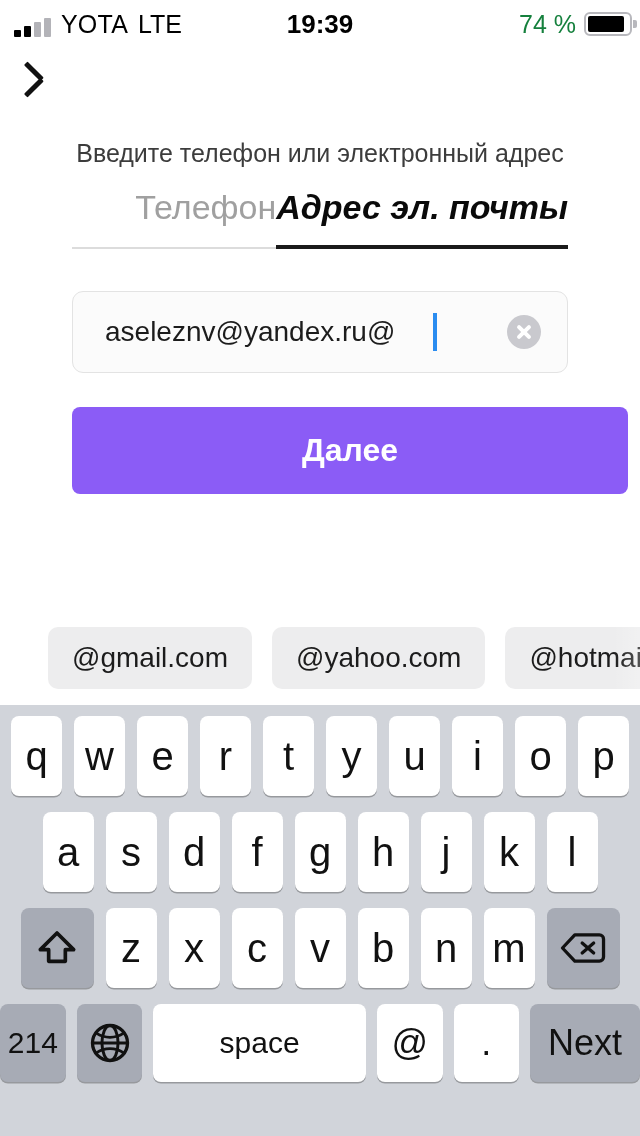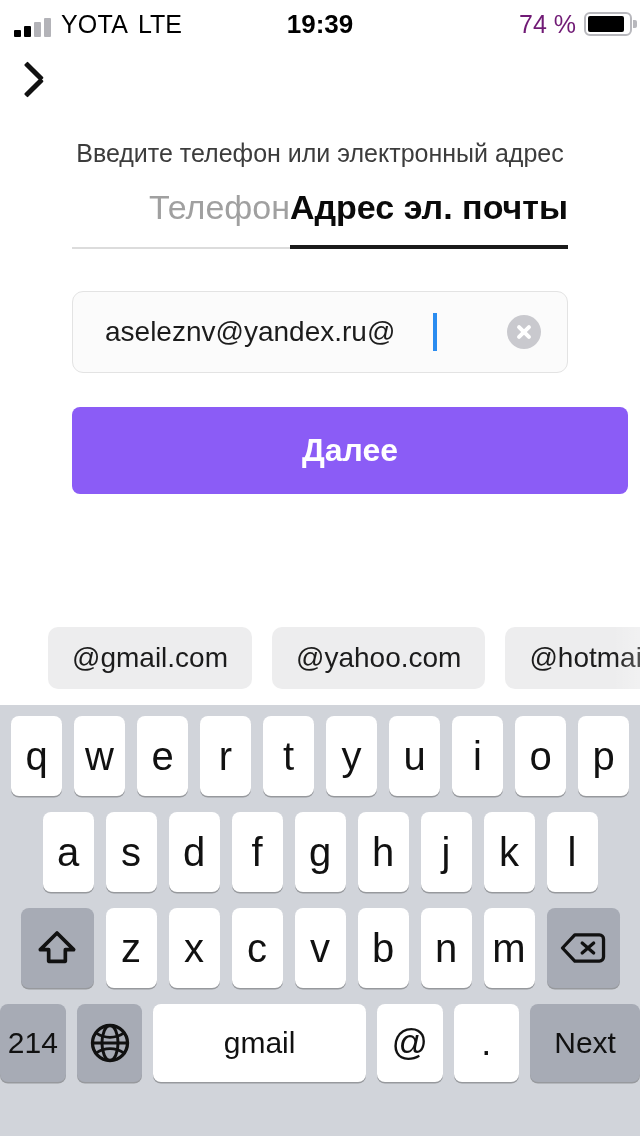--- a/index.html
+++ b/index.html
@@ -23,21 +23,21 @@
   .signal i:nth-child(2) { height: 11px; }
   .signal i:nth-child(3) { height: 15px; background: #b3b3b8; }
   .signal i:nth-child(4) { height: 19px; background: #b3b3b8; }
   .carrier { font-size: 25px; color: #000; letter-spacing: .2px; line-height: 1; }
   .netmode { font-size: 25px; color: #000; line-height: 1; }
   .sb-time {
     position: absolute; left: 0; width: 640px; text-align: center;
     font-size: 26px; font-weight: bold; color: #000;
   }
   .sb-right { position: absolute; right: 8px; display: flex; align-items: center; gap: 8px; }
-  .batt-pct { font-size: 25px; color: #701a75; }
+  .batt-pct { font-size: 25px; color: #15803d; }
   .battery { position: relative; width: 48px; height: 24px; }
   .battery .shell {
     position: absolute; inset: 0; border: 2px solid #b8b8bd; border-radius: 6px;
   }
   .battery .fill {
     position: absolute; top: 4px; left: 4px; bottom: 4px; width: 74%;
     background: #000; border-radius: 2px;
   }
   .battery .nub {
     position: absolute; right: -5px; top: 8px; width: 4px; height: 8px;
@@ -67,21 +67,21 @@
   
   .tabs {
     position: absolute; top: 188px; left: 72px; width: 496px;
     display: flex;
   }
   .tab {
     flex: 1; text-align: right; padding-bottom: 18px;
     font-size: 34px; white-space: nowrap;
   }
   .tab.inactive { color: #a0a0a0; font-weight: normal; border-bottom: 2px solid #dcdcdc; }
-  .tab.active { color: #0a0a0a; font-weight: bold; border-bottom: 4px solid #1a1a1a; }
+  .tab.active { color: #0a0a0a; font-weight: bold; border-bottom: 4px solid #1a1a1a; font-style: italic; }
 
   
   .field {
     position: absolute; top: 291px; left: 72px; width: 496px; height: 82px;
     background: #fbfbfb; border: 1.5px solid #e3e3e3; border-radius: 11px;
     display: flex; align-items: center;
   }
   .field-text {
     margin-left: 32px; font-size: 28px; color: #1c1c1c; white-space: nowrap;
     display: flex; align-items: center; gap: 36px;
@@ -146,21 +146,21 @@
   }
   .key.letter { width: 51px; height: 80px; }
   .key.dark { background: #a7abb5; box-shadow: 0 1.5px 0 rgba(0,0,0,.28); }
   .key.shift { width: 73px; height: 80px; }
   .key.back { width: 73px; height: 80px; }
   .key.num { width: 73px; height: 78px; font-size: 30px; }
   .key.globe { width: 73px; height: 78px; }
   .key.space { width: 236px; height: 78px; font-size: 30px; }
   .key.at { width: 73px; height: 78px; font-size: 36px; }
   .key.dot { width: 73px; height: 78px; font-size: 36px; }
-  .key.next { width: 122px; height: 78px; font-size: 30px; }
+  .key.next { width: 122px; height: 78px; font-size: 36px; }
 
   .shift-ic { width: 40px; height: 40px; }
   .back-ic { width: 46px; height: 36px; }
   .globe-ic { width: 42px; height: 42px; }
 </style>
 </head>
 <body>
 
 <div class="screen">
 
@@ -269,20 +269,20 @@
       <div class="key dark num">214</div>
       <div class="key dark globe">
         <svg class="globe-ic" viewBox="0 0 24 24">
           <circle cx="12" cy="12" r="10" fill="none" stroke="#111" stroke-width="1.9"></circle>
           <ellipse cx="12" cy="12" rx="4.6" ry="10" fill="none" stroke="#111" stroke-width="1.7"></ellipse>
           <line x1="2" y1="12" x2="22" y2="12" stroke="#111" stroke-width="1.7"></line>
           <path d="M4.2 6.4 A14 14 0 0 0 19.8 6.4" fill="none" stroke="#111" stroke-width="1.6"></path>
           <path d="M4.2 17.6 A14 14 0 0 1 19.8 17.6" fill="none" stroke="#111" stroke-width="1.6"></path>
         </svg>
       </div>
-      <div class="key space">gmail</div>
+      <div class="key space">space</div>
       <div class="key at">@</div>
       <div class="key dot">.</div>
       <div class="key dark next">Next</div>
     </div>
 
   </div>
 </div>
 
 </body></html>

